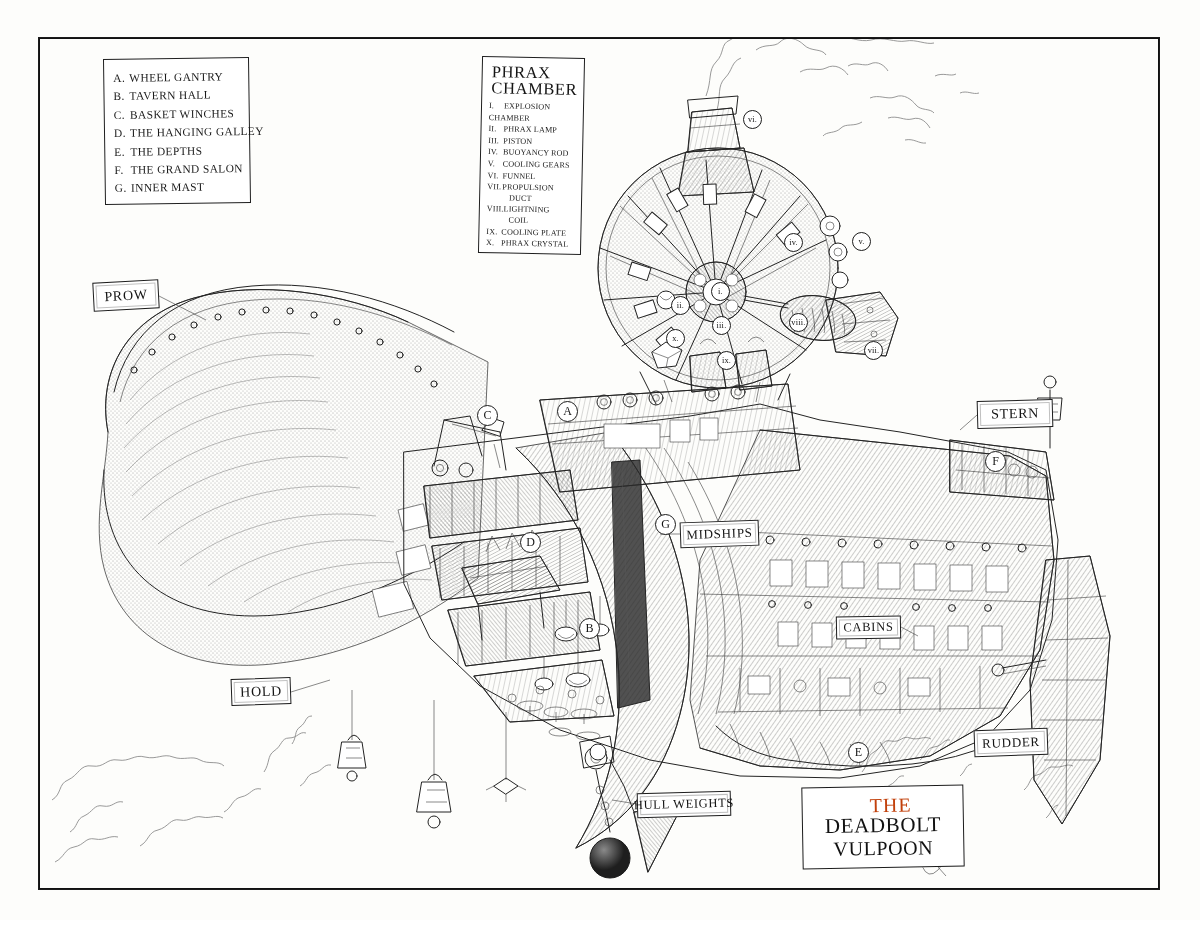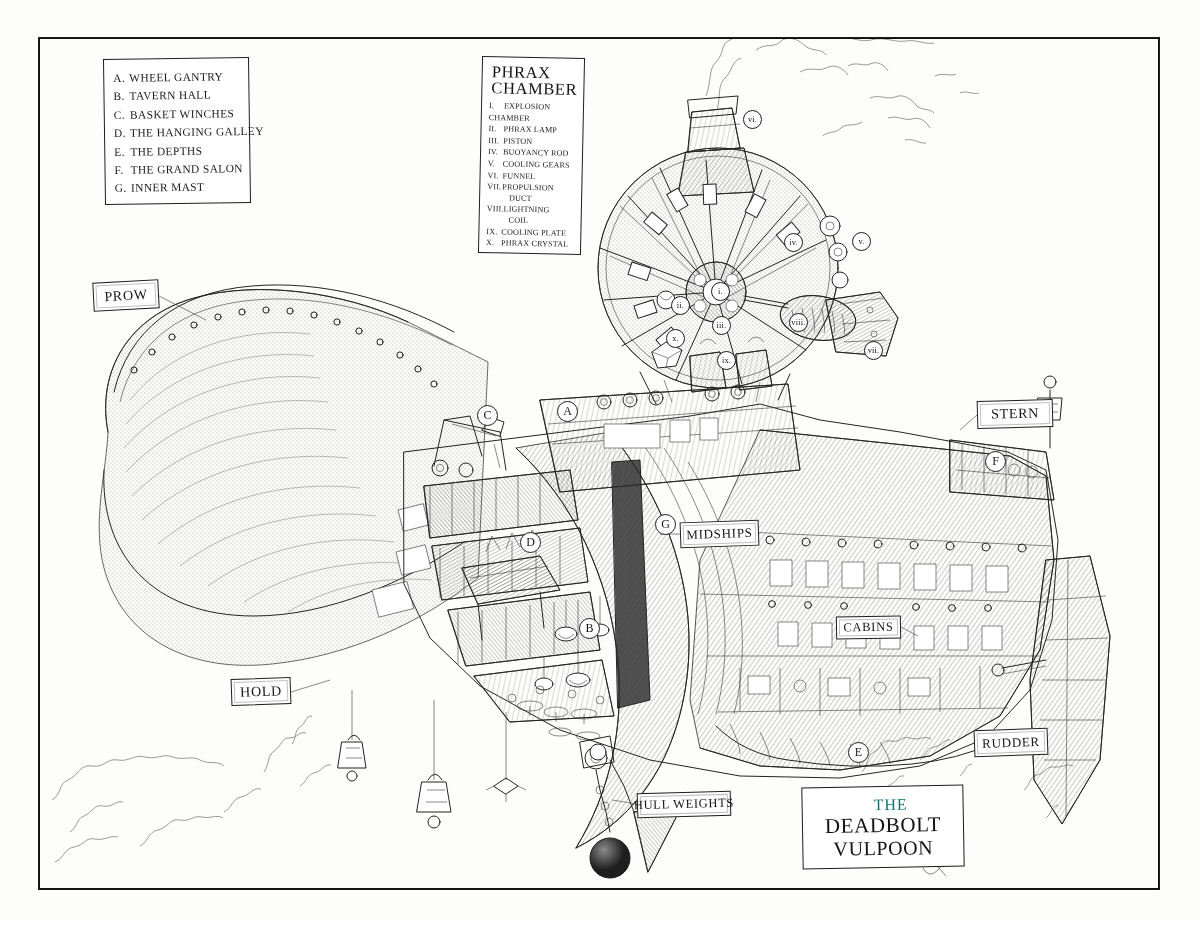--- a/index.html
+++ b/index.html
@@ -65,21 +65,21 @@
   #lbl-hold    {left:231px;top:678px; width:60px;height:27px;font-size:14px;transform:rotate(-2deg);}
   #lbl-cabins  {left:836px;top:616px; width:65px;height:23px;font-size:12.5px;transform:rotate(-1deg);}
   #lbl-rudder  {left:974px;top:729px; width:74px;height:27px;font-size:13px;transform:rotate(-2deg);}
   #lbl-hull    {left:637px;top:792px; width:94px;height:25px;font-size:12.5px;transform:rotate(-1.5deg);}
 
   
   #banner{position:absolute;left:802px;top:786px;width:162px;height:82px;
       background:#ffffff;border:1.7px solid #1b1b1b;box-sizing:border-box;
       transform:rotate(-1deg);display:flex;flex-direction:column;
       align-items:center;justify-content:center;}
-  #banner .t1{font-size:16px;letter-spacing:1px;color:#0f766e;text-transform:uppercase;line-height:18px;margin-left:16px;}
+  #banner .t1{font-size:20px;letter-spacing:1px;color:#c2410c;text-transform:uppercase;line-height:18px;margin-left:16px;}
   #banner .t2{font-size:21px;letter-spacing:.6px;color:#111;text-transform:uppercase;line-height:23px;}
   #banner .t3{font-size:20px;letter-spacing:.6px;color:#111;text-transform:uppercase;line-height:22px;}
 
   
   .callout{position:absolute;border:1.3px solid #1c1c1c;border-radius:50%;
       background:#ffffff;display:flex;align-items:center;justify-content:center;
       font-family:"Liberation Serif",serif;color:#151515;box-sizing:border-box;}
   .c-letter{width:21px;height:21px;font-size:12px;}
   .c-roman {width:19px;height:19px;font-size:8.4px;letter-spacing:.2px;}
 </style>

